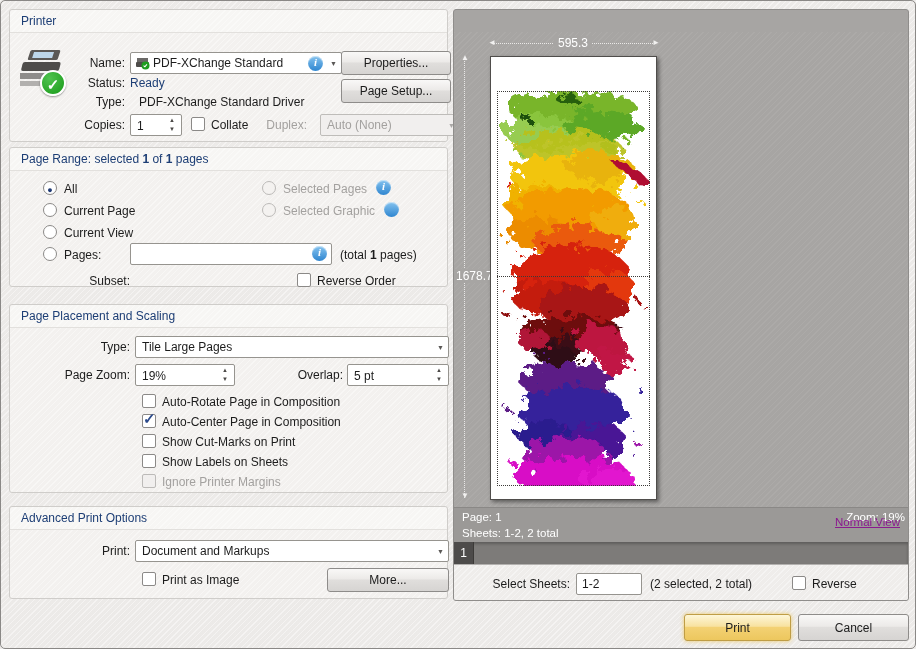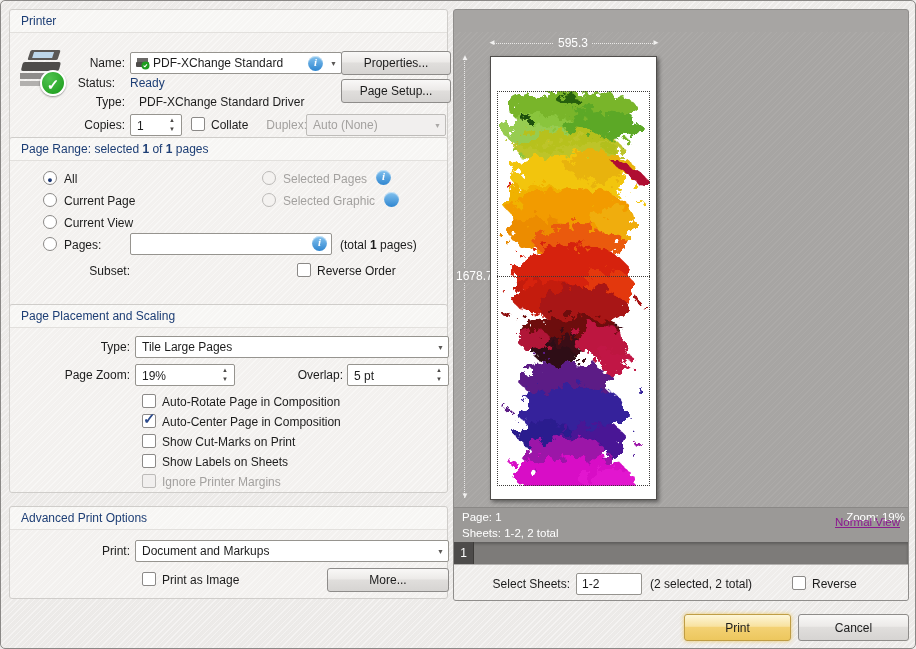--- a/index.html
+++ b/index.html
@@ -103,45 +103,45 @@
       <circle cx="10.5" cy="8.5" r="4" fill="#1f9e1f"></circle>
         <path d="M8.6 8.6 l1.3 1.2 2-2.4" stroke="#fff" stroke-width="1.1" fill="none"></path>
     </svg>
     <span>PDF-XChange Standard</span>
     <span class="info" style="right:18px; left:auto; top:3px; position:absolute;"><span>i</span></span>
     <span class="arrow" style="font-size:7px;">▼</span>
   </div>
   <button class="btn" style="left:331px; top:69px; width:110px; height:24px;">Page Setup...</button>
   <button class="btn" style="left:331px; top:41px; width:110px; height:24px;">Properties...</button>
 
-  <span class="lbl" style="left:45px; top:66px; width:60px;">Status:</span>
+  <span class="lbl" style="left:55px; top:66px; width:60px;">Status:</span>
   <span class="abs" style="left:120px; top:66px; color:#1d3e75;">Ready</span>
   <span class="lbl" style="left:55px; top:85px; width:60px;">Type:</span>
   <span class="abs" style="left:129px; top:85px;">PDF-XChange Standard Driver</span>
 
   <span class="lbl" style="left:55px; top:108px; width:60px;">Copies:</span>
   <div class="spin" style="left:120px; top:104px; width:52px;">
     <span class="val">1</span>
     <span class="arrows">
         <div>▲</div>
         <div>▼</div>
       </span>
   </div>
   <span class="cb" style="left:181px; top:107px;">
       <span class="mark"></span>
     </span>
   <span class="opt-label" style="left:201px; top:108px;">Collate</span>
   <span class="lbl dis" style="left:237px; top:108px; width:60px;">Duplex:</span>
-  <div class="combo disabled" style="left:296px; top:104px; width:140px;">
+  <div class="combo disabled" style="left:310px; top:104px; width:140px;">
     <span>Auto (None)</span>
     <span class="arrow" style="font-size:7px;">▼</span>
   </div>
 </div>
 
-<div class="group" style="top:136px; height:190px;">
+<div class="group" style="top:146px; height:140px;">
   <div class="group-header">
     <span>Page Range: selected </span><span class="b">1</span><span> of </span><span class="b">1</span><span> pages</span>
   </div>
 
   <span class="rb" style="left:33px; top:33px;"><span class="dot">●</span></span>
   <span class="opt-label" style="left:54px; top:34px;">All</span>
   <span class="rb" style="left:33px; top:55px;"><span class="dot"></span></span>
   <span class="opt-label" style="left:54px; top:56px;">Current Page</span>
   <span class="rb" style="left:33px; top:77px;"><span class="dot"></span></span>
   <span class="opt-label" style="left:54px; top:78px;">Current View</span>

